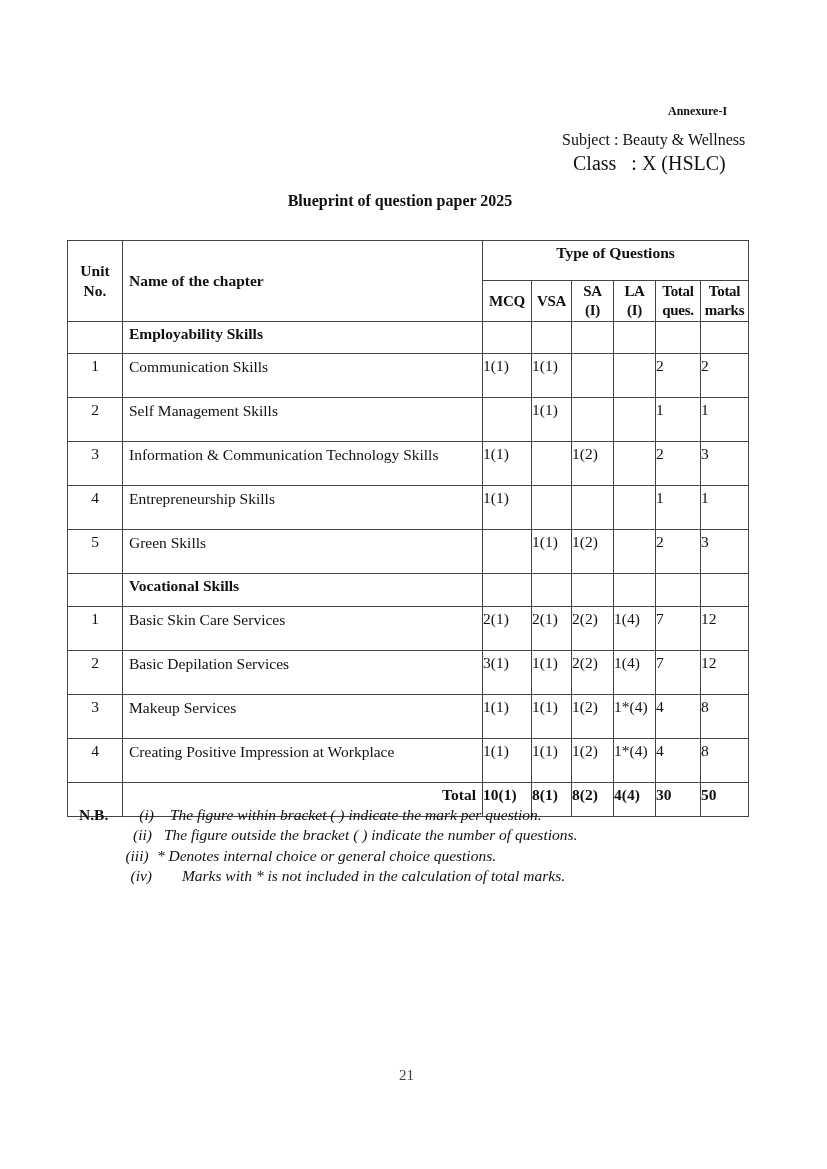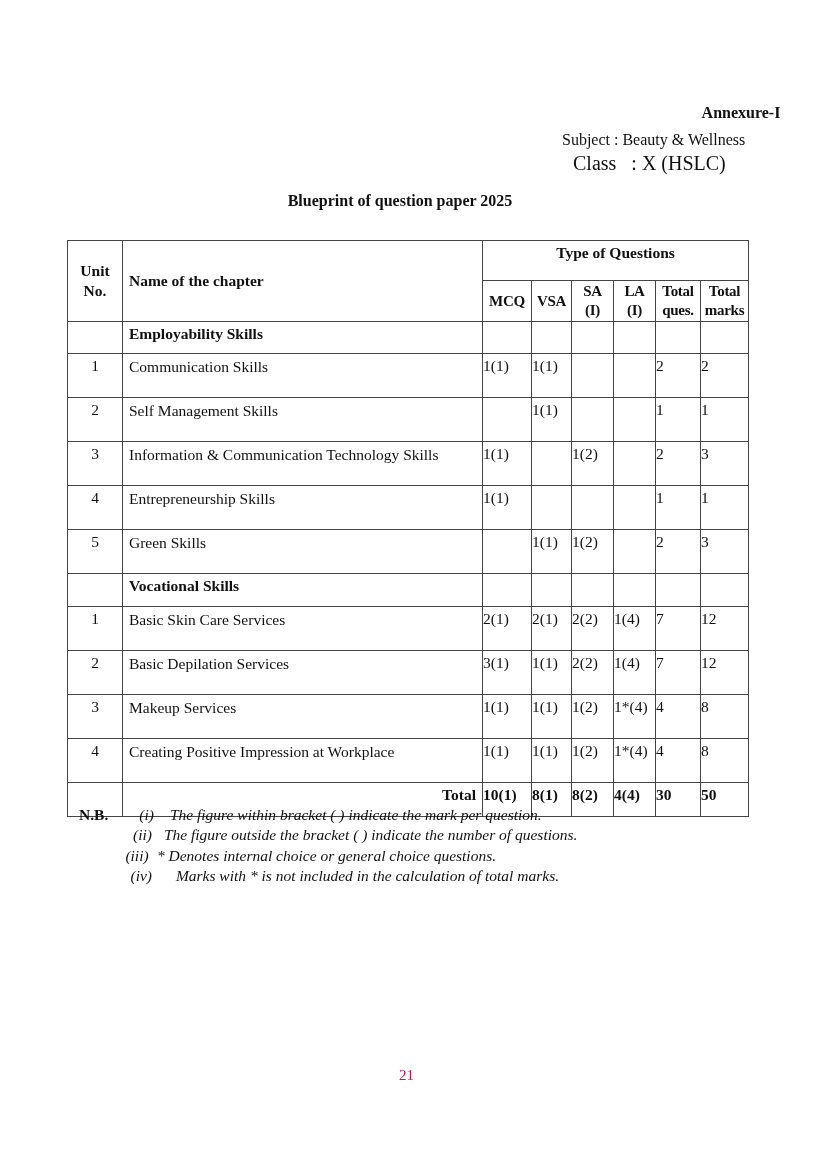--- a/index.html
+++ b/index.html
@@ -2,22 +2,22 @@
 <html><head>
   <meta charset="utf-8">
   <style>
     html, body { margin: 0; padding: 0; background: #ffffff; }
     body {
       width: 827px; height: 1169px; position: relative; overflow: hidden;
       font-family: "Liberation Serif", "DejaVu Serif", serif;
       color: #111;
     }
     .annexure {
-      position: absolute; top: 104px; left: 700px; width: 82px;
-      text-align: center; font-size: 16px; font-weight: bold;
+      position: absolute; top: 104px; left: 668px; width: 82px;
+      text-align: left; font-size: 12px; font-weight: bold;
     }
     .subject { position: absolute; top: 131px; left: 562px; font-size: 16px; }
     .class-line { position: absolute; top: 152px; left: 573px; font-size: 20px; }
     .title {
       position: absolute; top: 192px; left: 0; width: 800px;
       text-align: center; font-size: 16px; font-weight: bold;
     }
     table.bp {
       position: absolute; top: 240px; left: 67px; width: 681px;
       border-collapse: collapse; table-layout: fixed;
@@ -40,21 +40,21 @@
     .total-row td { height: 30px; font-weight: bold; }
     .total-label { text-align: right; padding-right: 6px !important; padding-top: 3px !important; }
     .nb {
       position: absolute; top: 806px; left: 72px; width: 700px; font-size: 15.5px;
     }
     .nb-label { position: absolute; left: 7px; top: 0; font-weight: bold; }
     .nb-item { position: absolute; font-style: italic; white-space: nowrap; }
     .nb-item .num { display: inline-block; text-align: right; }
     .page-num {
       position: absolute; top: 1067px; left: 0; width: 813px; text-align: center;
-      font-size: 15px; color: #be185d;
+      font-size: 15px; color: #404040;
     }
   </style>
 </head>
 <body>
 
 <div class="annexure">Annexure-I</div>
 <div class="subject">Subject : Beauty &amp; Wellness</div>
 <div class="class-line" style="white-space: pre;">Class   : X (HSLC)</div>
 
 <div class="title">Blueprint of question paper 2025</div>
@@ -240,17 +240,17 @@
   <div class="nb-item" style="top:20px; left:54px;">
     <span class="num" style="width:26px;">(ii)</span>
     <span style="margin-left:8px;">The figure outside the bracket ( ) indicate the number of questions.</span>
   </div>
   <div class="nb-item" style="top:41px; left:50px;">
     <span class="num" style="width:30px;text-align:center;">(iii)</span>
     <span style="margin-left:1px;">* Denotes internal choice or general choice questions.</span>
   </div>
   <div class="nb-item" style="top:61px; left:54px;">
     <span class="num" style="width:26px;">(iv)</span>
-    <span style="margin-left:20px;text-align:center;">Marks with * is not included in the calculation of total marks.</span>
+    <span style="margin-left:26px;text-align:center;">Marks with * is not included in the calculation of total marks.</span>
   </div>
 </div>
 
 <div class="page-num">21</div>
 
 </body></html>

